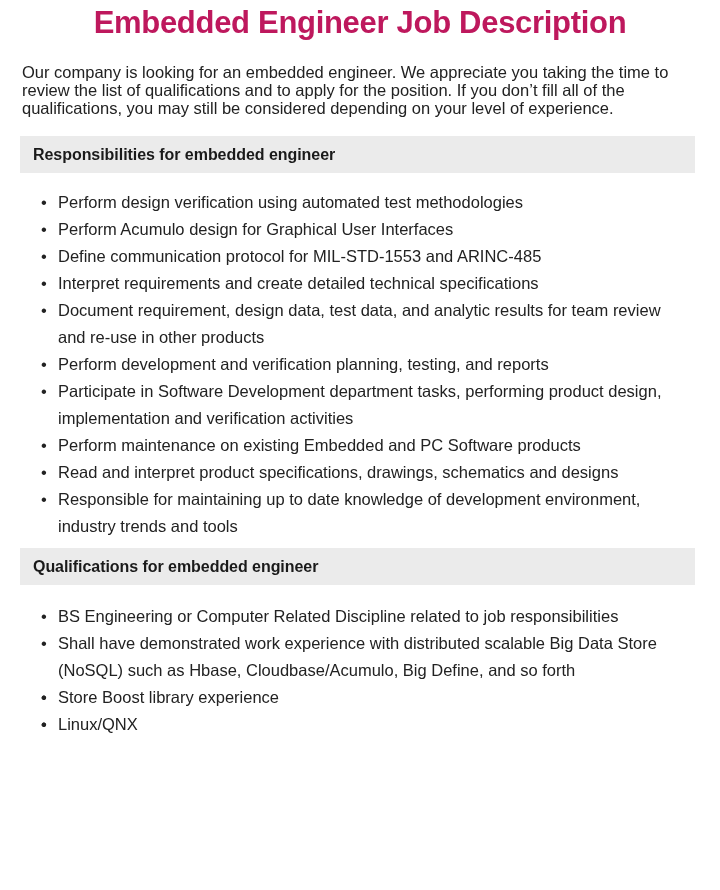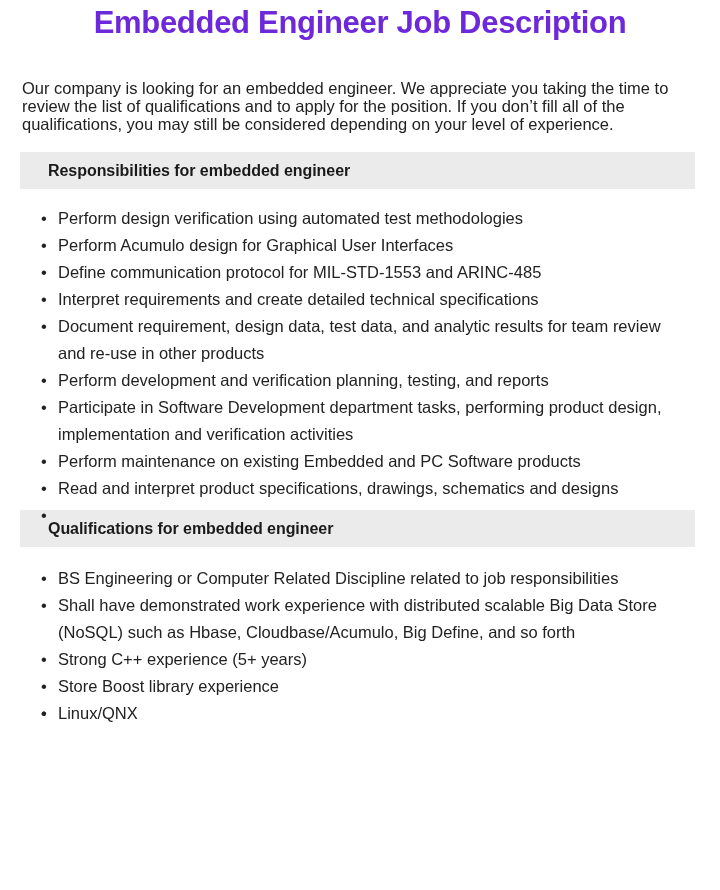--- a/index.html
+++ b/index.html
@@ -17,28 +17,28 @@
   }
   .page {
     width: 720px;
     height: 890px;
     position: relative;
     background: #ffffff;
     box-sizing: border-box;
   }
   .doc-title {
     margin: 0;
-    padding: 16px;
+    padding: 0;
     text-align: center;
     font-size: 31px;
     font-weight: 700;
     letter-spacing: -0.3px;
     line-height: 40px;
     padding-top: 3px;
-    color: #6d28d9;
+    color: #be185d;
   }
   .intro {
     margin: 0;
     padding: 0;
     font-size: 16.5px;
     line-height: 18px;
     color: #222222;
     margin-left: 22px;
     margin-right: 32px;
     margin-top: 20px;
@@ -52,21 +52,21 @@
   .section-header {
     background: #ebebeb;
     margin-left: 20px;
     margin-right: 25px;
     height: 37px;
     display: flex;
     align-items: center;
     box-sizing: border-box;
   }
   .section-header-label {
-    padding-left: 28px;
+    padding-left: 13px;
     font-size: 16px;
     font-weight: 700;
     color: #1a1a1a;
     letter-spacing: -0.05px;
   }
   ul.item-list {
     list-style: none;
     margin: 0;
     padding: 0;
     margin-top: 16px;
@@ -108,31 +108,31 @@
     <ul class="item-list">
         <li><span class="bullet">•</span><span>Perform design verification using automated test methodologies</span></li>
         <li><span class="bullet">•</span><span>Perform Acumulo design for Graphical User Interfaces</span></li>
         <li><span class="bullet">•</span><span>Define communication protocol for MIL-STD-1553 and ARINC-485</span></li>
         <li><span class="bullet">•</span><span>Interpret requirements and create detailed technical specifications</span></li>
         <li><span class="bullet">•</span><span>Document requirement, design data, test data, and analytic results for team review and re-use in other products</span></li>
         <li><span class="bullet">•</span><span>Perform development and verification planning, testing, and reports</span></li>
         <li><span class="bullet">•</span><span>Participate in Software Development department tasks, performing product design, implementation and verification activities</span></li>
         <li><span class="bullet">•</span><span>Perform maintenance on existing Embedded and PC Software products</span></li>
         <li><span class="bullet">•</span><span>Read and interpret product specifications, drawings, schematics and designs</span></li>
-        <li><span class="bullet">•</span></li>
+        <li><span class="bullet">•</span><span>Responsible for maintaining up to date knowledge of development environment, industry trends and tools</span></li>
       </ul>
   </div>
 
   <div class="section qualifications">
     <div class="section-header">
       <span class="section-header-label">Qualifications for embedded engineer</span>
     </div>
     <ul class="item-list">
         <li><span class="bullet">•</span><span>BS Engineering or Computer Related Discipline related to job responsibilities</span></li>
         <li><span class="bullet">•</span><span>Shall have demonstrated work experience with distributed scalable Big Data Store (NoSQL) such as Hbase, Cloudbase/Acumulo, Big Define, and so forth</span></li>
-        <li><span class="bullet">•</span><span>Strong C++ experience (5+ years)</span></li>
+        <li><span class="bullet">•</span></li>
         <li><span class="bullet">•</span><span>Store Boost library experience</span></li>
         <li><span class="bullet">•</span></li>
         <li><span class="bullet">•</span><span>Linux/QNX</span></li>
       </ul>
   </div>
 
 </div>
 
 </body></html>

